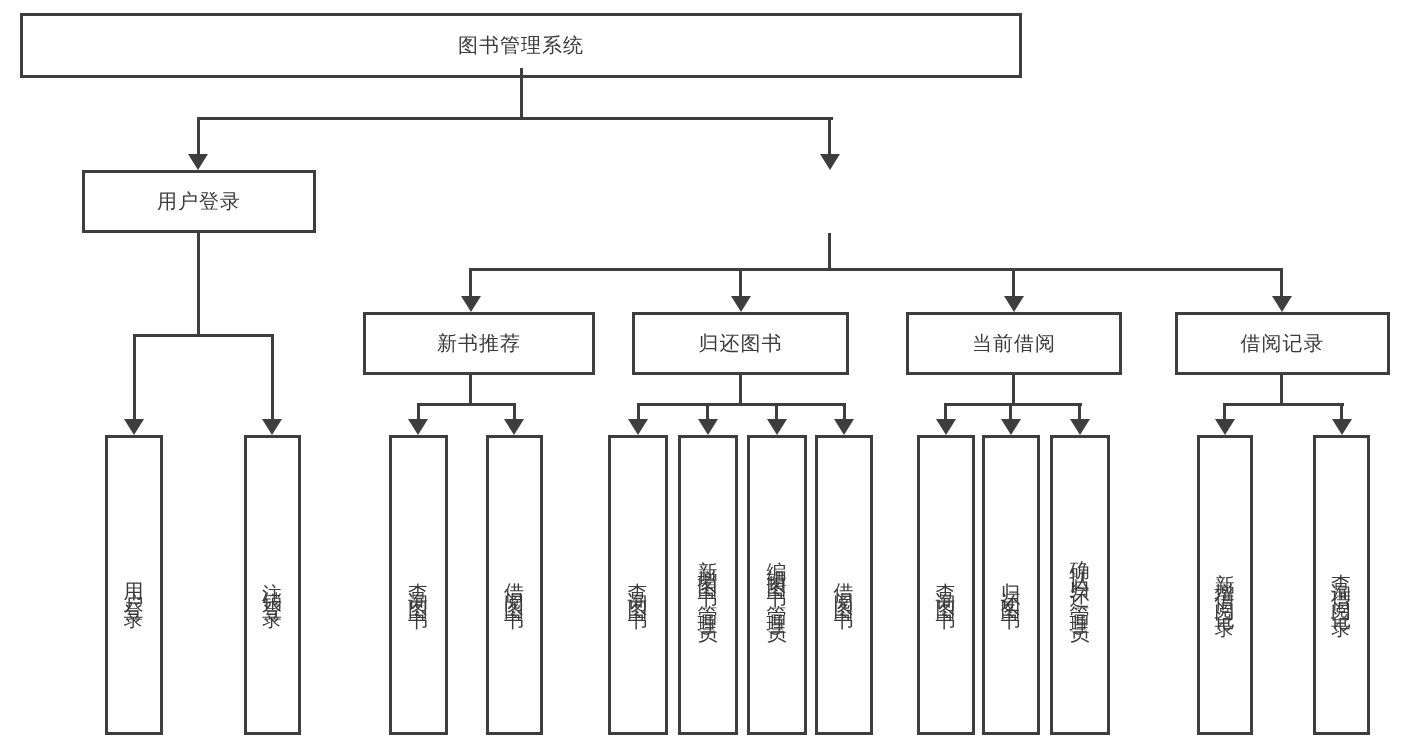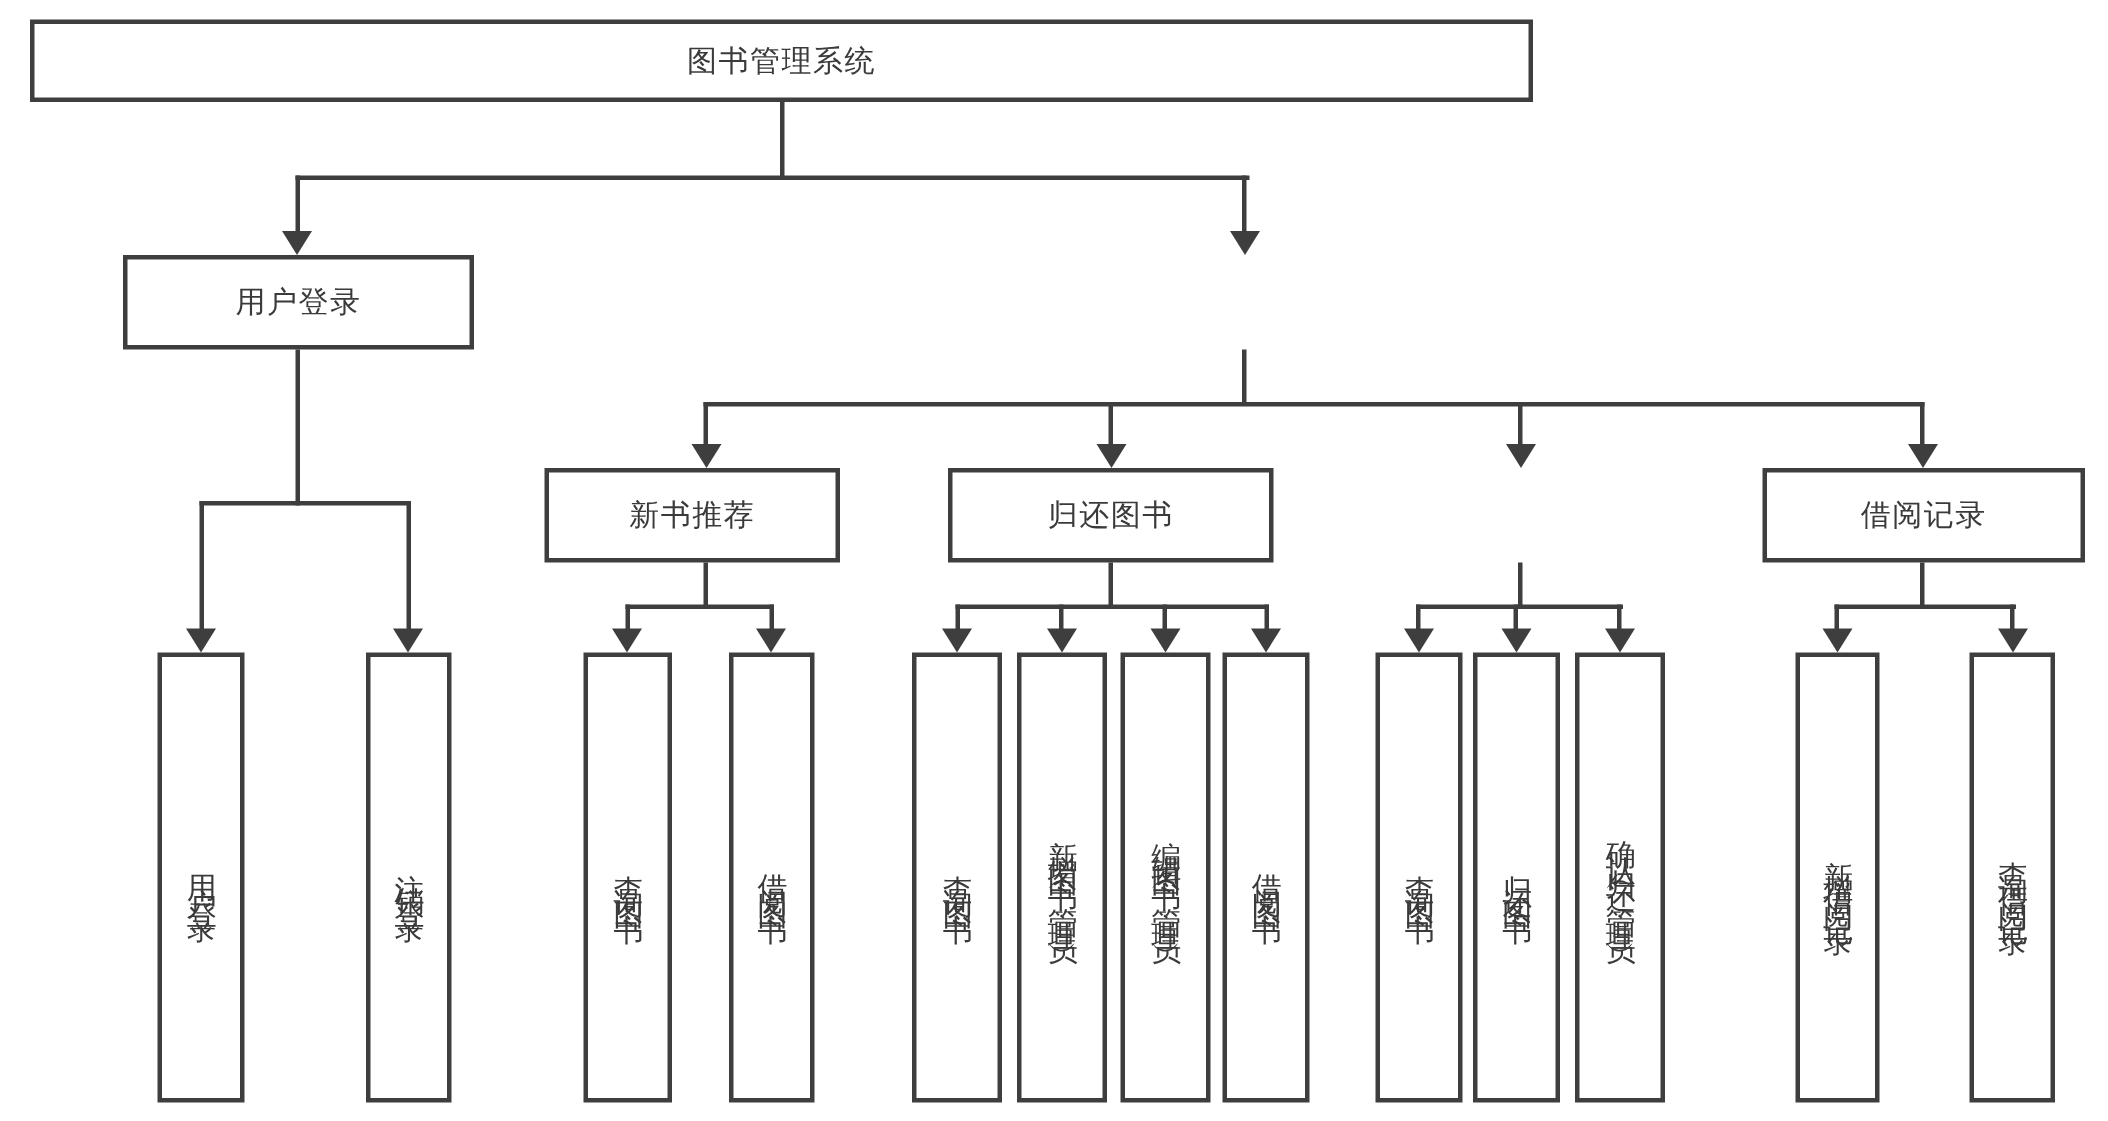--- a/index.html
+++ b/index.html
@@ -58,31 +58,34 @@
     text-shadow: 0 0 2px #ffffff, 0 0 4px #ffffff;
     z-index: 10;
     letter-spacing: 1px;
     white-space: nowrap;
   }
 </style>
 </head>
 <body>
 
 <div id="stage">
-<div class="node h" style="left: 20px; top: 13px; width: 1002px; height: 55px;">
+<div class="node h" style="left: 20px; top: 13px; width: 1002px; height: 65px;">
       <span class="lbl">图书管理系统</span>
     </div>
     <div class="node h" style="left: 82px; top: 170px; width: 234px; height: 63px;">
       <span class="lbl">用户登录</span>
     </div>
-    <div class="node h" style="left: 363px; top: 312px; width: 197px; height: 63px;">
+    <div class="node h" style="left: 363px; top: 312px; width: 232px; height: 63px;">
       <span class="lbl">新书推荐</span>
     </div>
     <div class="node h" style="left: 632px; top: 312px; width: 217px; height: 63px;">
       <span class="lbl">归还图书</span>
+    </div>
+    <div class="node h" style="left: 906px; top: 312px; width: 216px; height: 63px;">
+      <span class="lbl">当前借阅</span>
     </div>
     <div class="node h" style="left: 1175px; top: 312px; width: 215px; height: 63px;">
       <span class="lbl">借阅记录</span>
     </div>
     <div class="node v" style="left: 105px; top: 435px; width: 58px; height: 300px;">
       <span class="lbl">用户登录</span>
     </div>
     <div class="node v" style="left: 244px; top: 435px; width: 57px; height: 300px;">
       <span class="lbl">注销登录</span>
     </div>

